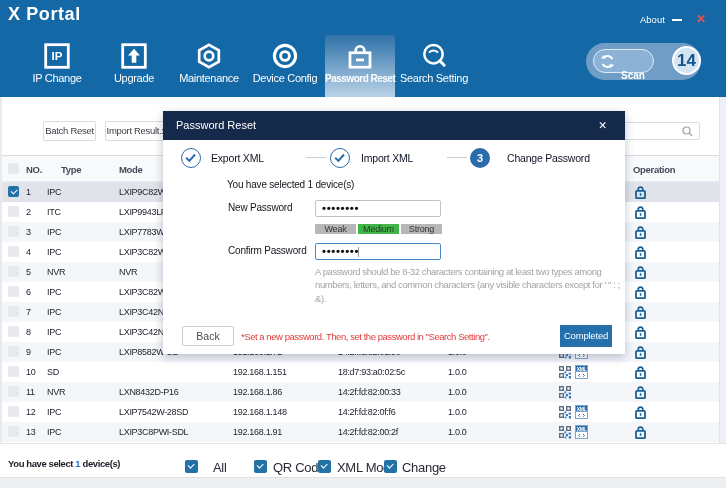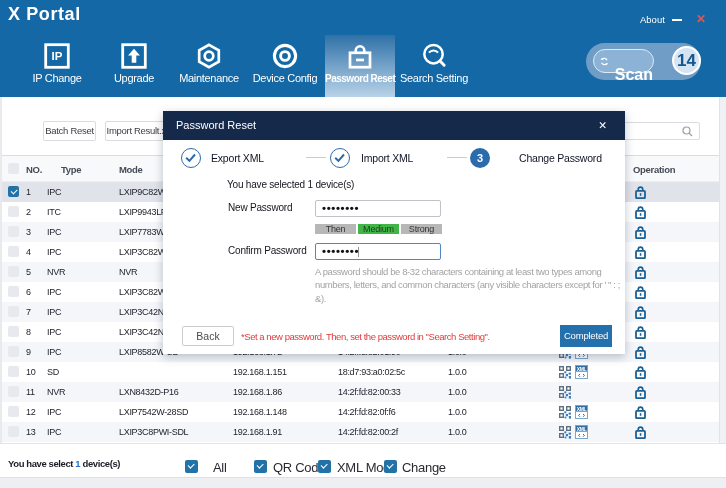--- a/index.html
+++ b/index.html
@@ -9,21 +9,21 @@
 #about{position:absolute;left:640px;top:14px;font-size:9.5px;color:#fff;}
 #minw{position:absolute;left:672px;top:19px;width:10px;height:2px;background:#fff;}
 #closew{position:absolute;left:696px;top:12px;font-size:12px;font-weight:bold;color:#e8564a;}
 .nav{position:absolute;top:35px;width:70px;height:62px;text-align:center;}
 .nav svg{margin-top:8px;}
 .nav .lbl{font-size:11px;letter-spacing:-0.3px;color:#fff;margin-top:-1px;white-space:nowrap;}
 .nav.sel{background:linear-gradient(#2f71a8,#b9d3e8);}
 .nav.sel .lbl{font-weight:bold;font-size:10px;letter-spacing:-0.5px;margin-top:0;}
 #scanpill{position:absolute;left:586px;top:43px;width:115px;height:37px;border-radius:19px;background:#6f9dc5;}
 #scaninner{position:absolute;left:593px;top:49px;width:61px;height:24px;border-radius:13px;background:#8cb2d5;border:1px solid #dcebf6;box-sizing:border-box;display:flex;align-items:center;}
-#scaninner span{color:#fff;font-size:16px;font-weight:bold;margin-left:6px;margin-top:28px;}
+#scaninner span{color:#fff;font-size:10px;font-weight:bold;margin-left:6px;margin-top:28px;}
 #cnt{position:absolute;left:672px;top:46px;width:25px;height:25px;border-radius:50%;background:#d5e4f2;border:2px solid #fff;color:#14568e;font-weight:bold;font-size:17px;text-align:center;line-height:25px;}
 .btn{position:absolute;box-sizing:border-box;border:1px solid #d9dce0;border-radius:2px;background:#fff;font-size:9.5px;letter-spacing:-0.3px;color:#3c3c46;text-align:center;line-height:18px;height:20px;white-space:nowrap;margin-left:32px;}
 #search{position:absolute;left:560px;top:122px;width:140px;height:18px;box-sizing:border-box;border:1px solid #d9dce0;border-radius:2px;background:#fff;}
 #thead{position:absolute;left:0;top:155px;width:719px;height:27px;background:#f8f9fb;border-top:1px solid #dbdcde;border-bottom:1px solid #eceef1;box-sizing:border-box;font-size:9.5px;letter-spacing:-0.3px;font-weight:bold;color:#454a57;}
 #thead span{position:absolute;top:8px;}
 .row{position:absolute;left:0;width:719px;height:20px;font-size:9px;letter-spacing:-0.3px;color:#23232e;line-height:20px;}
 .row.odd{background:#f4f6fa;}
 .row.selrow{background:#e0e3e9;}
 .row span{position:absolute;line-height:20px;}
 .c-no{left:26px}.c-ty{left:47px}.c-mo{left:119px}.c-ip{left:233px}.c-ma{left:338px}.c-ve{left:448px}
@@ -646,27 +646,27 @@
   <span class="steplbl" style="left:48px">Export XML</span>
   <div class="dash" style="left:143px"></div>
   <div class="stepc chk" style="left:167px">
     <svg width="17" height="17" viewBox="0 0 17 17">
           <path d="M4.2 8.7 L7.4 11.9 L13 5.5" fill="none" stroke="#2a6cab" stroke-width="2"></path>
         </svg>
   </div>
   <span class="steplbl" style="left:198px">Import XML</span>
   <div class="dash" style="left:284px"></div>
   <div class="stepc num" style="left:307px">3</div>
-  <span class="steplbl" style="left:356px">Change Password</span>
+  <span class="steplbl" style="left:344px">Change Password</span>
 
   <div class="dlbl" style="left:64px;top:68px">You have selected 1 device(s)</div>
   <div class="dlbl" style="left:65px;top:91px">New Password</div>
   <div class="inp" style="top:89px">••••••••</div>
   <div style="position:absolute;left:152px;top:113px;white-space:nowrap;">
-    <span class="seg">Then</span><span class="seg mid">Medium</span><span class="seg" style="margin-right:0">Strong</span>
+    <span class="seg">Weak</span><span class="seg mid">Medium</span><span class="seg" style="margin-right:0">Strong</span>
   </div>
   <div class="dlbl" style="left:65px;top:134px">Confirm Password</div>
   <div class="inp" style="top:132px;border:1px solid #4d87c8;">••••••••<span style="font-weight:normal;letter-spacing:0;margin-left:-2px;color:#8a8a8a">|</span></div>
   <div id="help">A password should be 8-32 characters containing at least two types among<br>numbers, letters, and common characters (any visible characters except for ' " : ;<br>&amp;).</div>
   <div id="backbtn">Back</div>
   <div id="rednote">*Set a new password. Then, set the password in "Search Setting".</div>
   <div id="donebtn">Completed</div>
 </div>
 </div>
 

